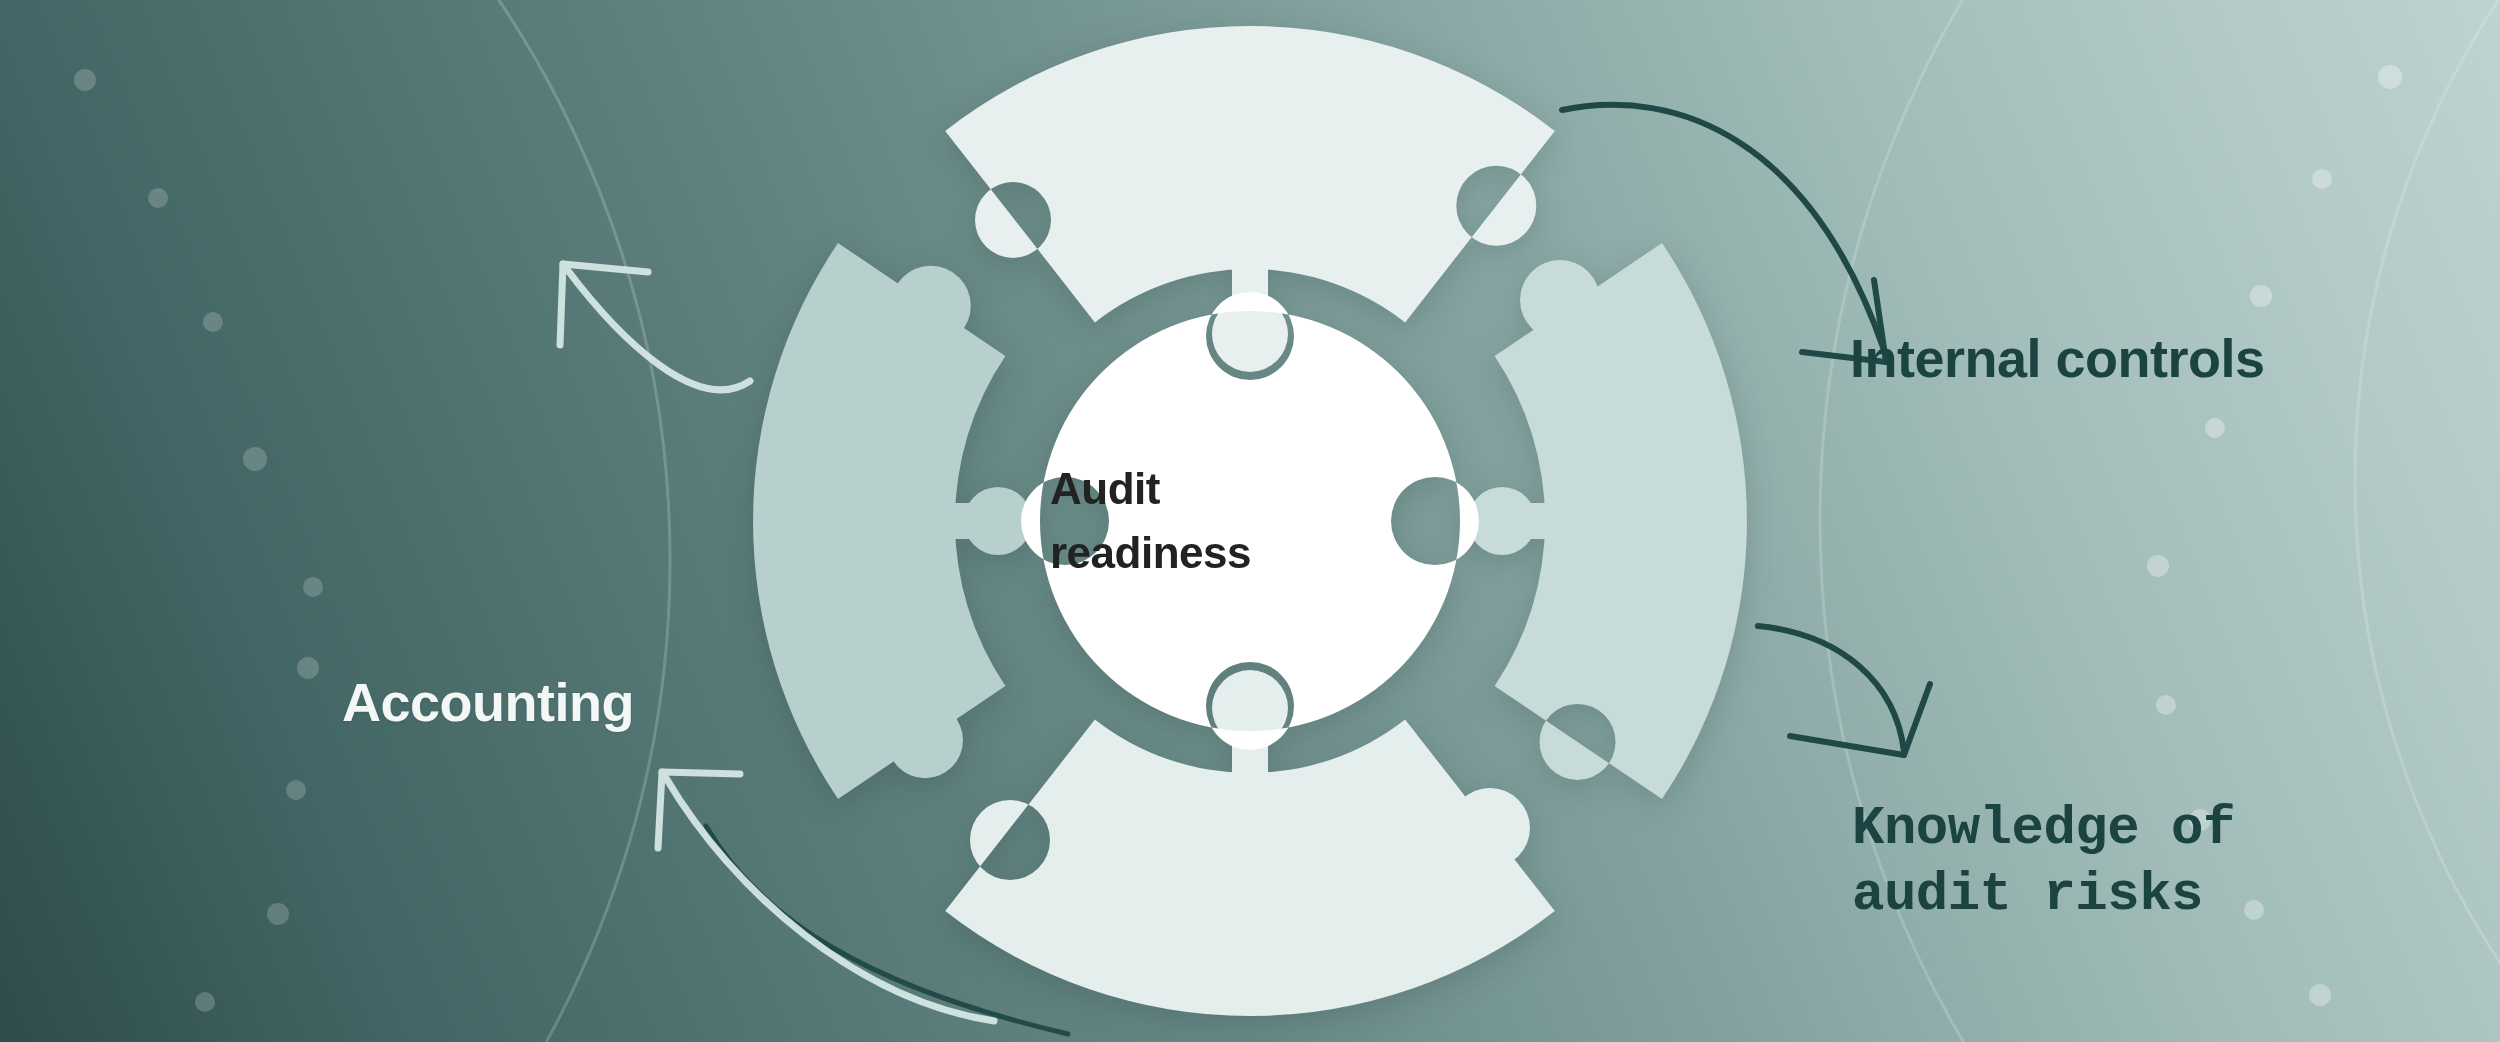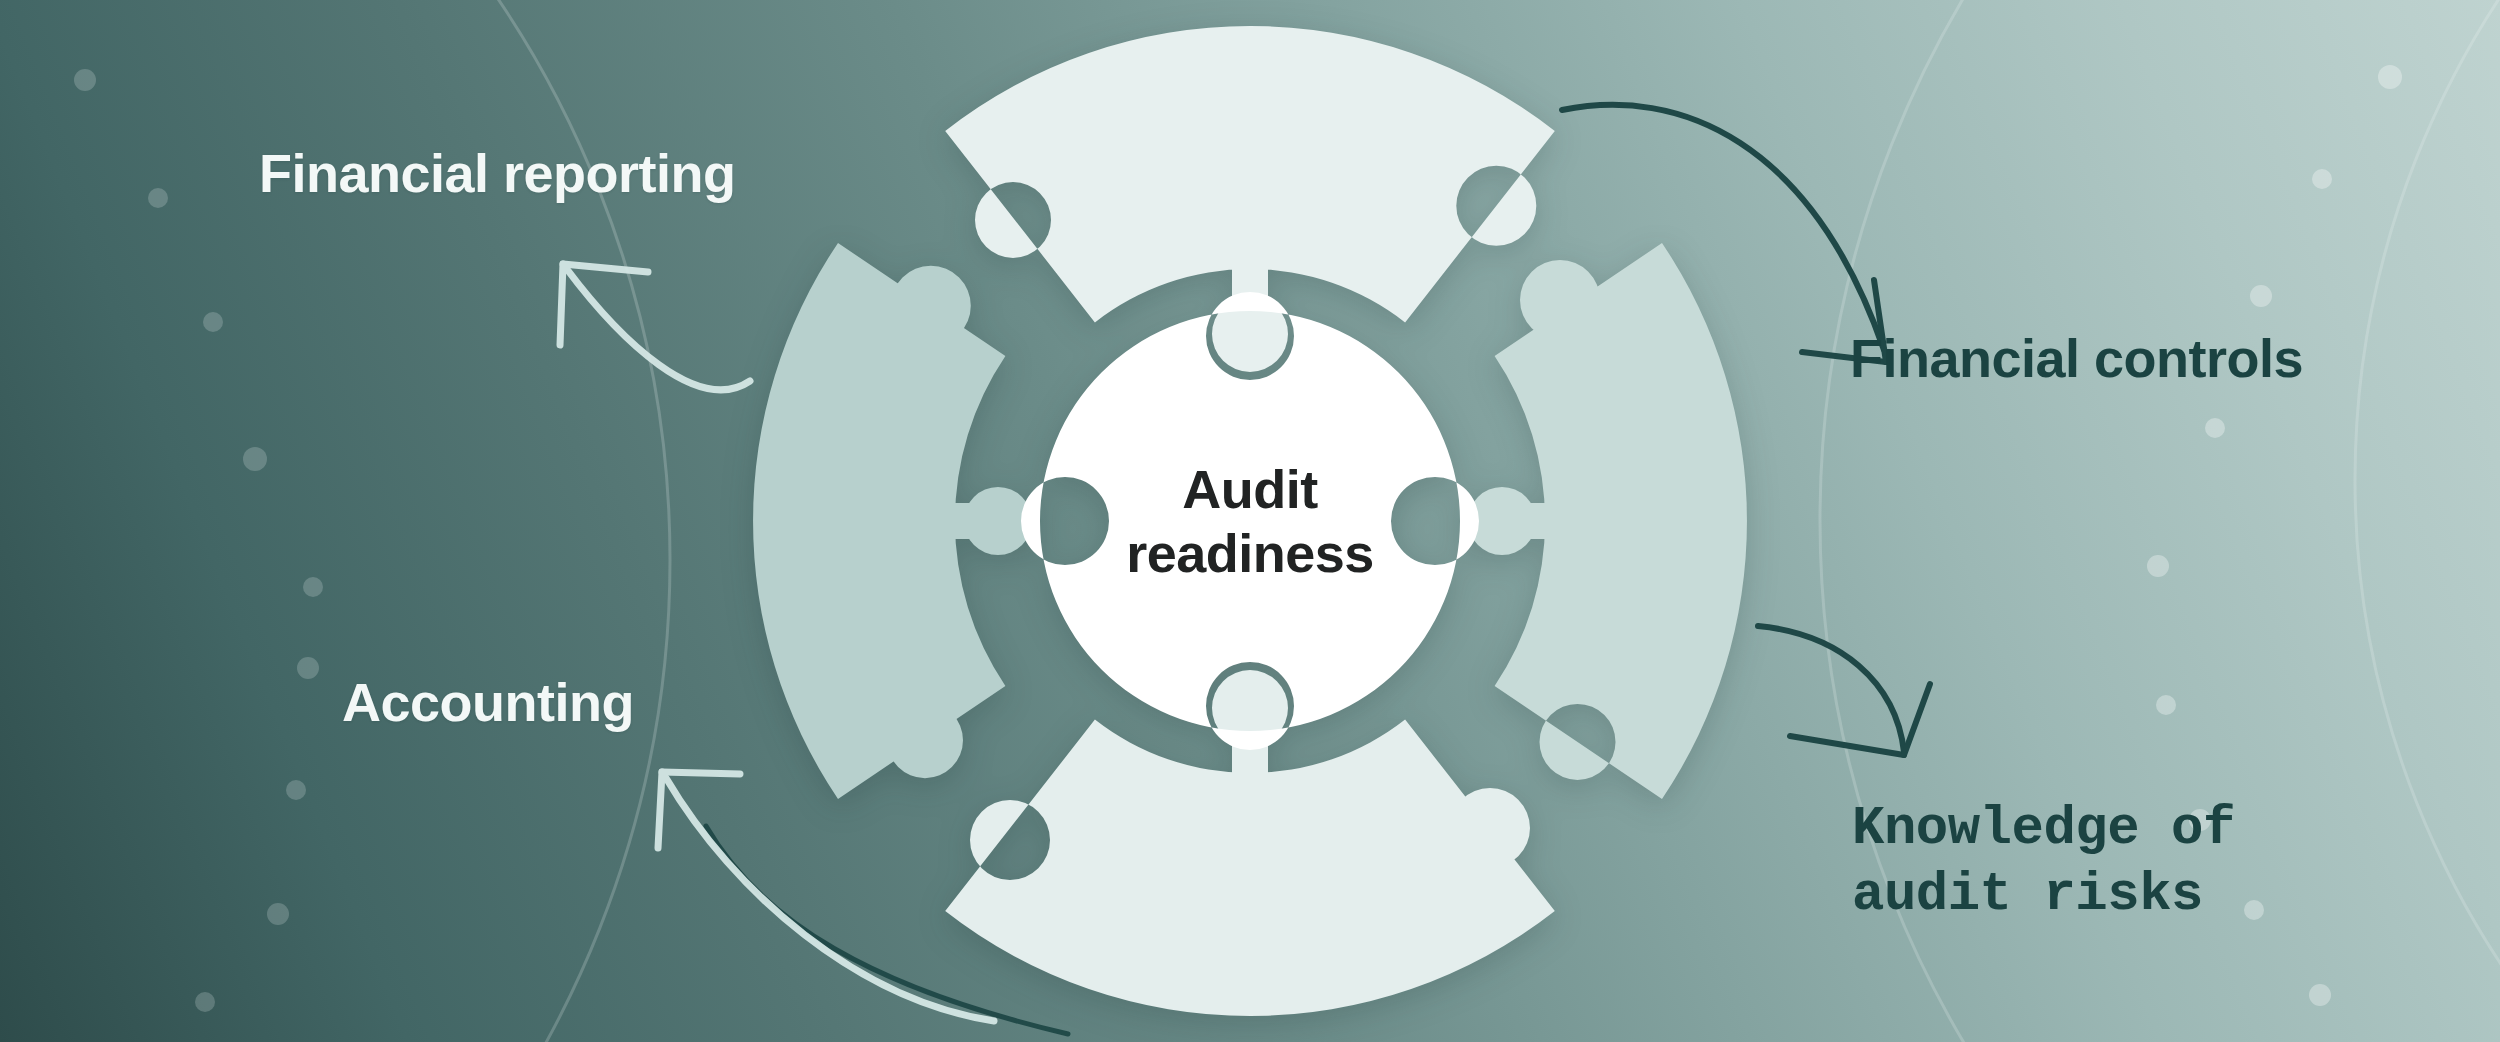--- a/index.html
+++ b/index.html
@@ -13,21 +13,21 @@
   .puzzle{filter:drop-shadow(0 8px 16px rgba(15,40,38,.18));}
   .label{
     position:absolute;font-weight:700;font-size:54px;line-height:1.2;
     letter-spacing:-0.5px;white-space:pre-line;
   }
   .label.light{color:#f3f8f7;text-shadow:0 1px 3px rgba(10,30,30,.12);}
   .label.dark{color:#1b4342;}
   .label.multiline{line-height:66px;font-family:Liberation Mono, monospace;}
   .center-label{
     position:absolute;left:1050px;top:457px;width:400px;
-    text-align:center;font-weight:700;font-size:54px;line-height:64px;
+    text-align:left;font-weight:700;font-size:44px;line-height:64px;
     letter-spacing:-0.5px;color:#212323;white-space:pre-line;
   }
 </style>
 </head>
 <body>
 
 <div class="canvas">
 
   <svg class="layer" viewBox="0 0 2500 1042" aria-hidden="true">
     <g fill="none" stroke="rgba(244,250,249,0.20)" stroke-width="3">
@@ -114,23 +114,22 @@
         <path d="M563 264 L648 272"></path>
       </g>
       <g>
         <path d="M994 1021 C858 1000 734 893 666 778"></path>
         <path d="M662 772 L658 848"></path>
         <path d="M662 772 L740 774"></path>
       </g>
     </g>
   </svg>
 
-  <div class="label light" style="left:259px;top:141px">Financial reporting</div>
 
-  <div class="label dark" style="left:1850px;top:326px">Financial controls</div>
+  <div class="label dark" style="left:1850px;top:326px">Internal controls</div>
 
   <div class="label light" style="left:342px;top:670px">Accounting</div>
 
   <div class="label dark multiline" style="left:1852px;top:796px">Knowledge of
 audit risks</div>
 
   <div class="center-label">Audit
 readiness</div>
 </div>
 

